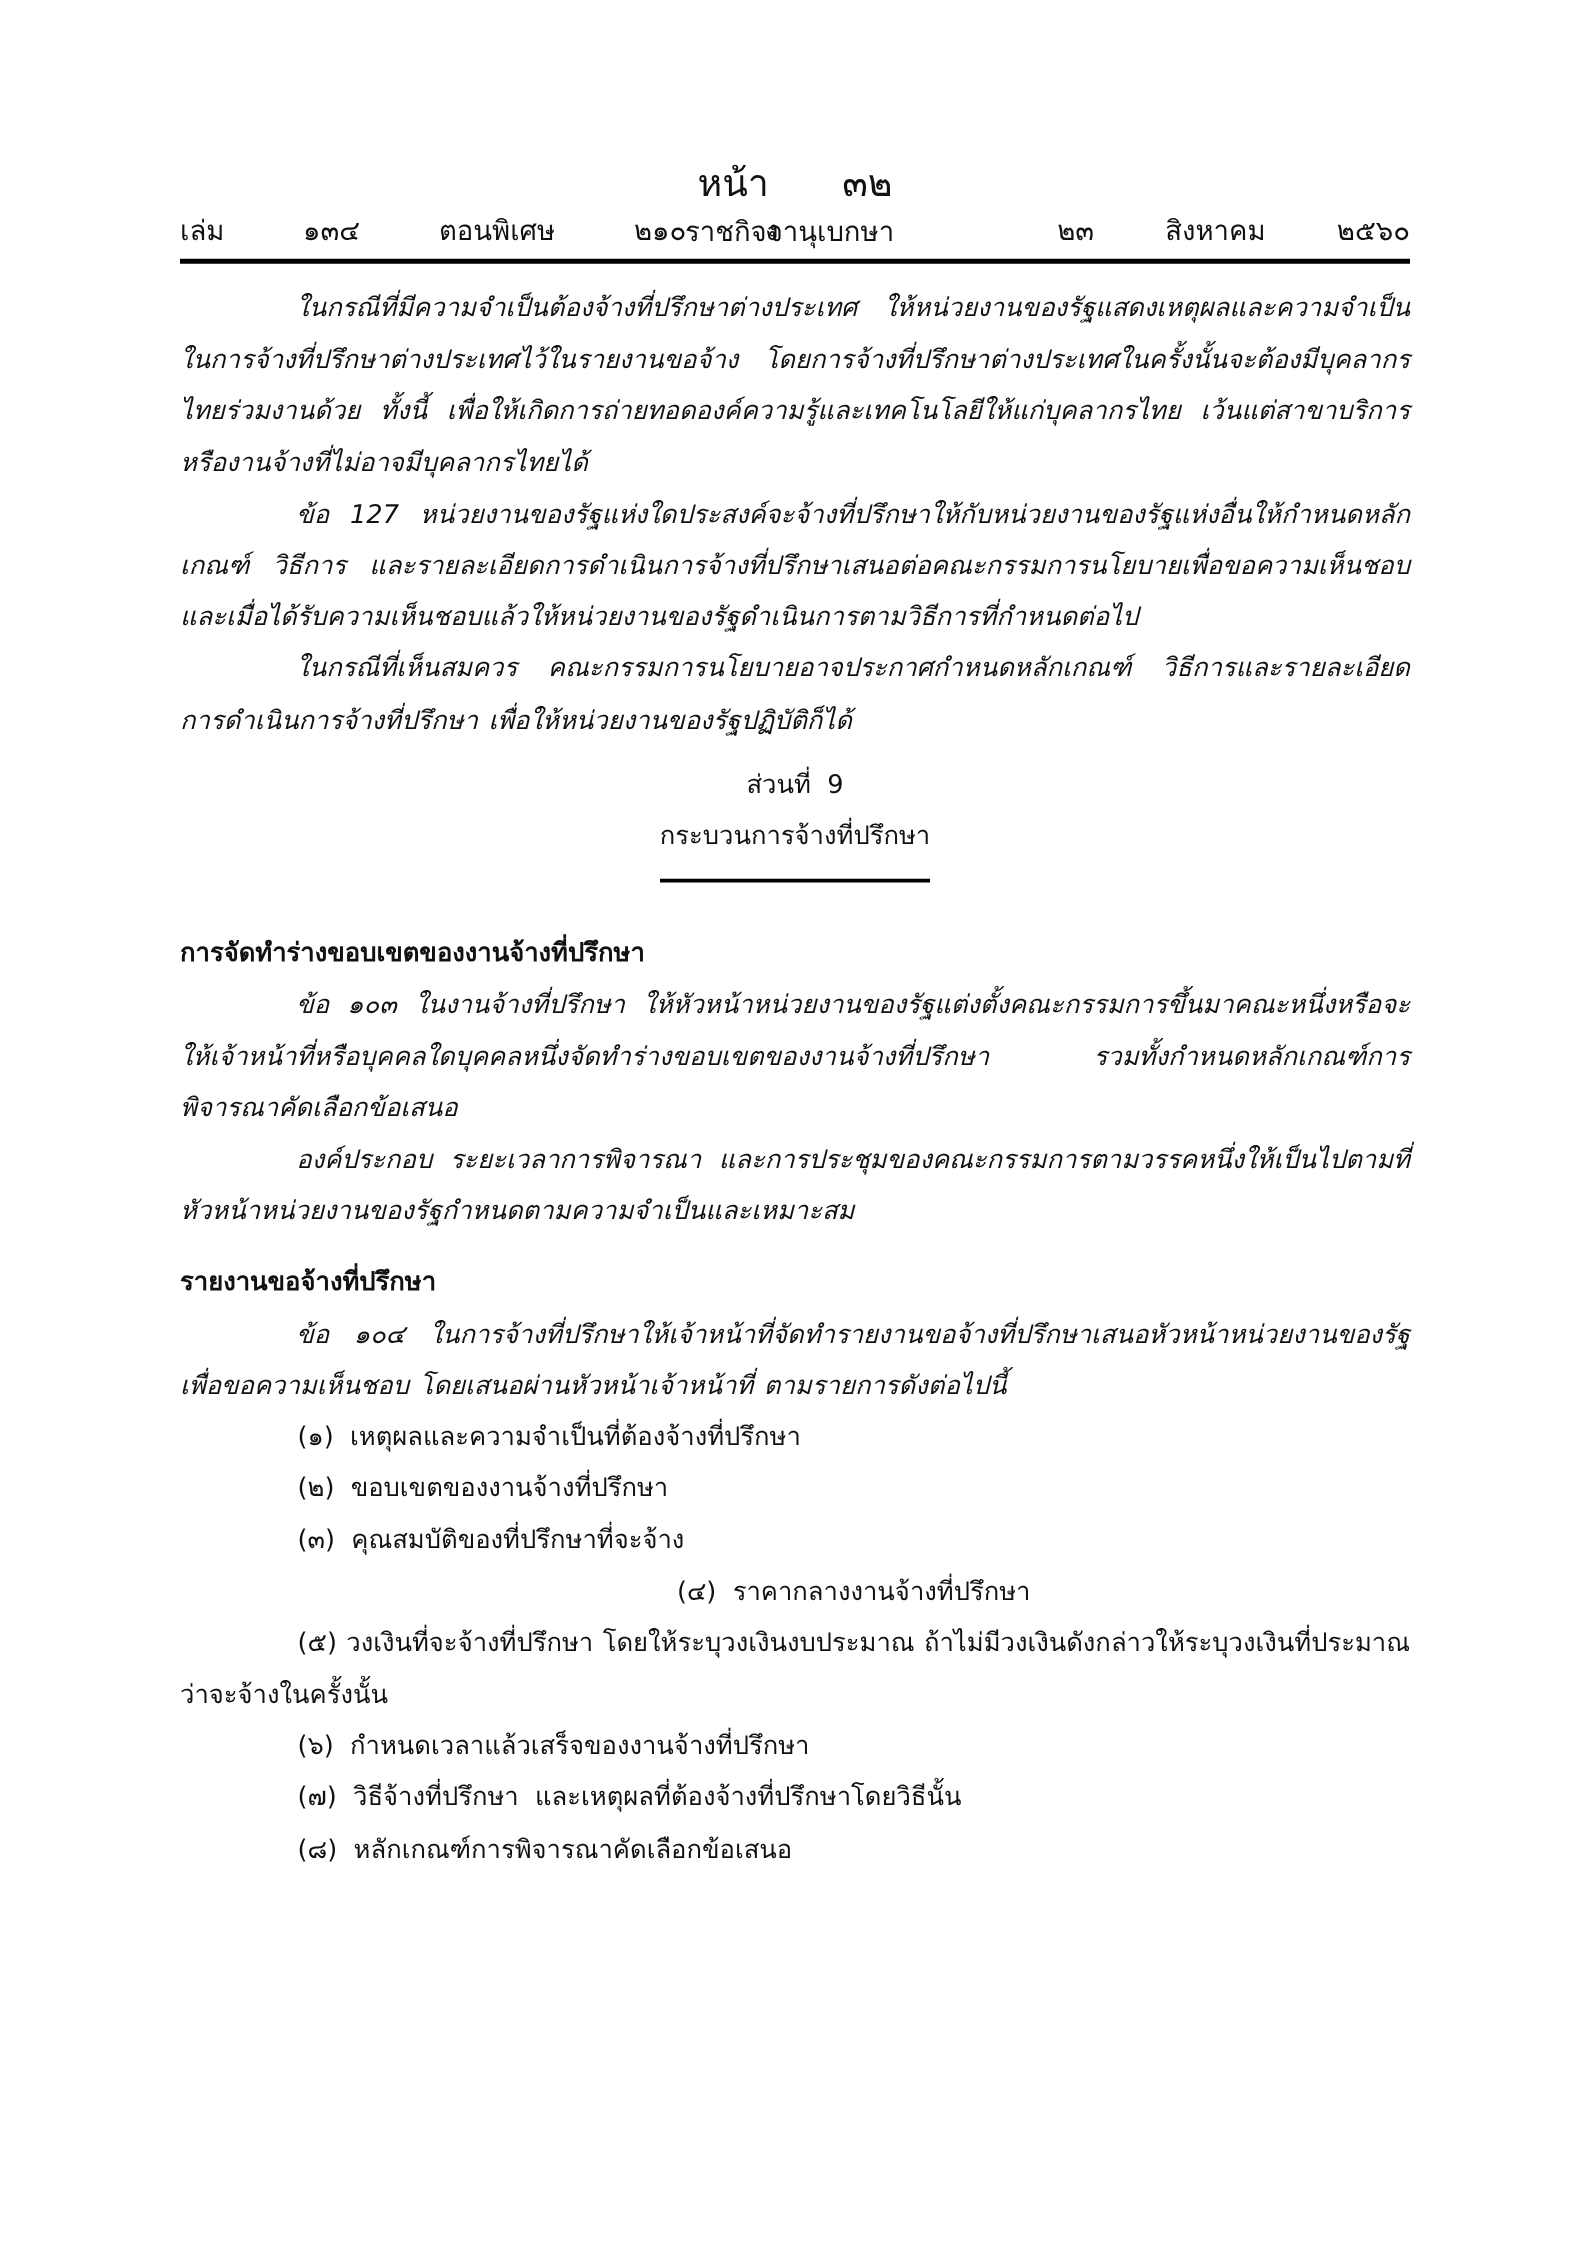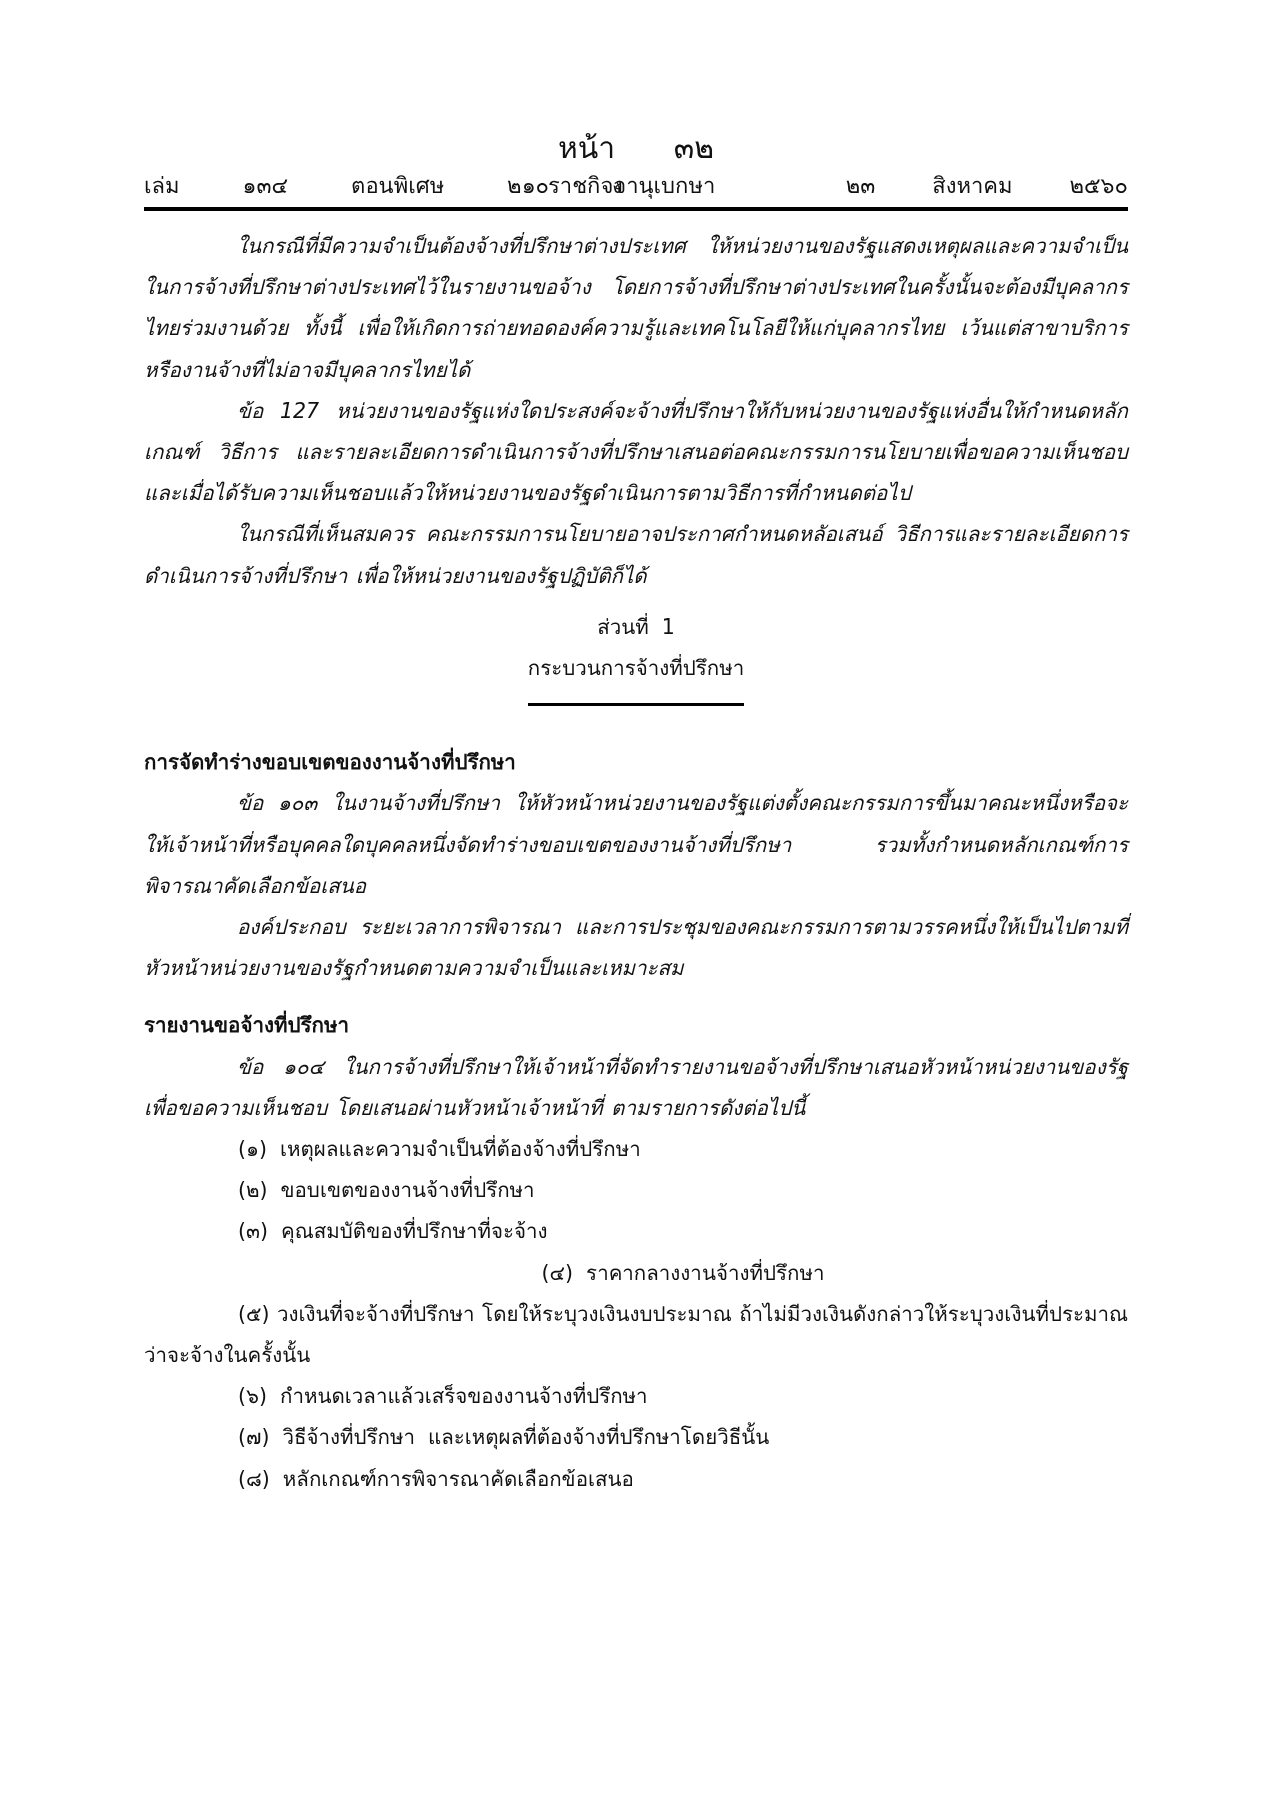--- a/index.html
+++ b/index.html
@@ -35,24 +35,24 @@
   <div class="runhead">
     <span class="left" style="white-space:pre;">เล่ม   ๑๓๔   ตอนพิเศษ   ๒๑๐   ง</span>
     <span class="center">ราชกิจจานุเบกษา</span>
     <span class="right" style="white-space:pre;">๒๓   สิงหาคม   ๒๕๖๐</span>
   </div>
   <div class="rule-top"></div>
 
   <div class="body">
     <p class="p indent">ในกรณีที่มีความจำเป็นต้องจ้างที่ปรึกษาต่างประเทศ  ให้หน่วยงานของรัฐแสดงเหตุผลและความจำเป็นในการจ้างที่ปรึกษาต่างประเทศไว้ในรายงานขอจ้าง  โดยการจ้างที่ปรึกษาต่างประเทศในครั้งนั้นจะต้องมีบุคลากรไทยร่วมงานด้วย  ทั้งนี้  เพื่อให้เกิดการถ่ายทอดองค์ความรู้และเทคโนโลยีให้แก่บุคลากรไทย  เว้นแต่สาขาบริการหรืองานจ้างที่ไม่อาจมีบุคลากรไทยได้</p>
     <p class="p indent">ข้อ  127  หน่วยงานของรัฐแห่งใดประสงค์จะจ้างที่ปรึกษาให้กับหน่วยงานของรัฐแห่งอื่นให้กำหนดหลักเกณฑ์  วิธีการ  และรายละเอียดการดำเนินการจ้างที่ปรึกษาเสนอต่อคณะกรรมการนโยบายเพื่อขอความเห็นชอบ  และเมื่อได้รับความเห็นชอบแล้วให้หน่วยงานของรัฐดำเนินการตามวิธีการที่กำหนดต่อไป</p>
-    <p class="p indent">ในกรณีที่เห็นสมควร  คณะกรรมการนโยบายอาจประกาศกำหนดหลัอเสนอ์  วิธีการและรายละเอียดการดำเนินการจ้างที่ปรึกษา  เพื่อให้หน่วยงานของรัฐปฏิบัติก็ได้</p>
+    <p class="p indent">ในกรณีที่เห็นสมควร  คณะกรรมการนโยบายอาจประกาศกำหนดหลักเกณฑ์  วิธีการและรายละเอียดการดำเนินการจ้างที่ปรึกษา  เพื่อให้หน่วยงานของรัฐปฏิบัติก็ได้</p>
 
     <div style="height: 10px;"></div>
-    <p class="part" style="white-space:pre;">ส่วนที่  1</p>
+    <p class="part" style="white-space:pre;">ส่วนที่  9</p>
     <p class="part">กระบวนการจ้างที่ปรึกษา</p>
     <div class="part-rule"></div>
 
     <p class="heading">การจัดทำร่างขอบเขตของงานจ้างที่ปรึกษา</p>
     <p class="p indent">ข้อ  ๑๐๓  ในงานจ้างที่ปรึกษา  ให้หัวหน้าหน่วยงานของรัฐแต่งตั้งคณะกรรมการขึ้นมาคณะหนึ่งหรือจะให้เจ้าหน้าที่หรือบุคคลใดบุคคลหนึ่งจัดทำร่างขอบเขตของงานจ้างที่ปรึกษา  รวมทั้งกำหนดหลักเกณฑ์การพิจารณาคัดเลือกข้อเสนอ</p>
     <p class="p indent">องค์ประกอบ  ระยะเวลาการพิจารณา  และการประชุมของคณะกรรมการตามวรรคหนึ่งให้เป็นไปตามที่หัวหน้าหน่วยงานของรัฐกำหนดตามความจำเป็นและเหมาะสม</p>
 
     <p class="heading second">รายงานขอจ้างที่ปรึกษา</p>
     <p class="p indent">ข้อ  ๑๐๔  ในการจ้างที่ปรึกษาให้เจ้าหน้าที่จัดทำรายงานขอจ้างที่ปรึกษาเสนอหัวหน้าหน่วยงานของรัฐเพื่อขอความเห็นชอบ  โดยเสนอผ่านหัวหน้าเจ้าหน้าที่  ตามรายการดังต่อไปนี้</p>
 

